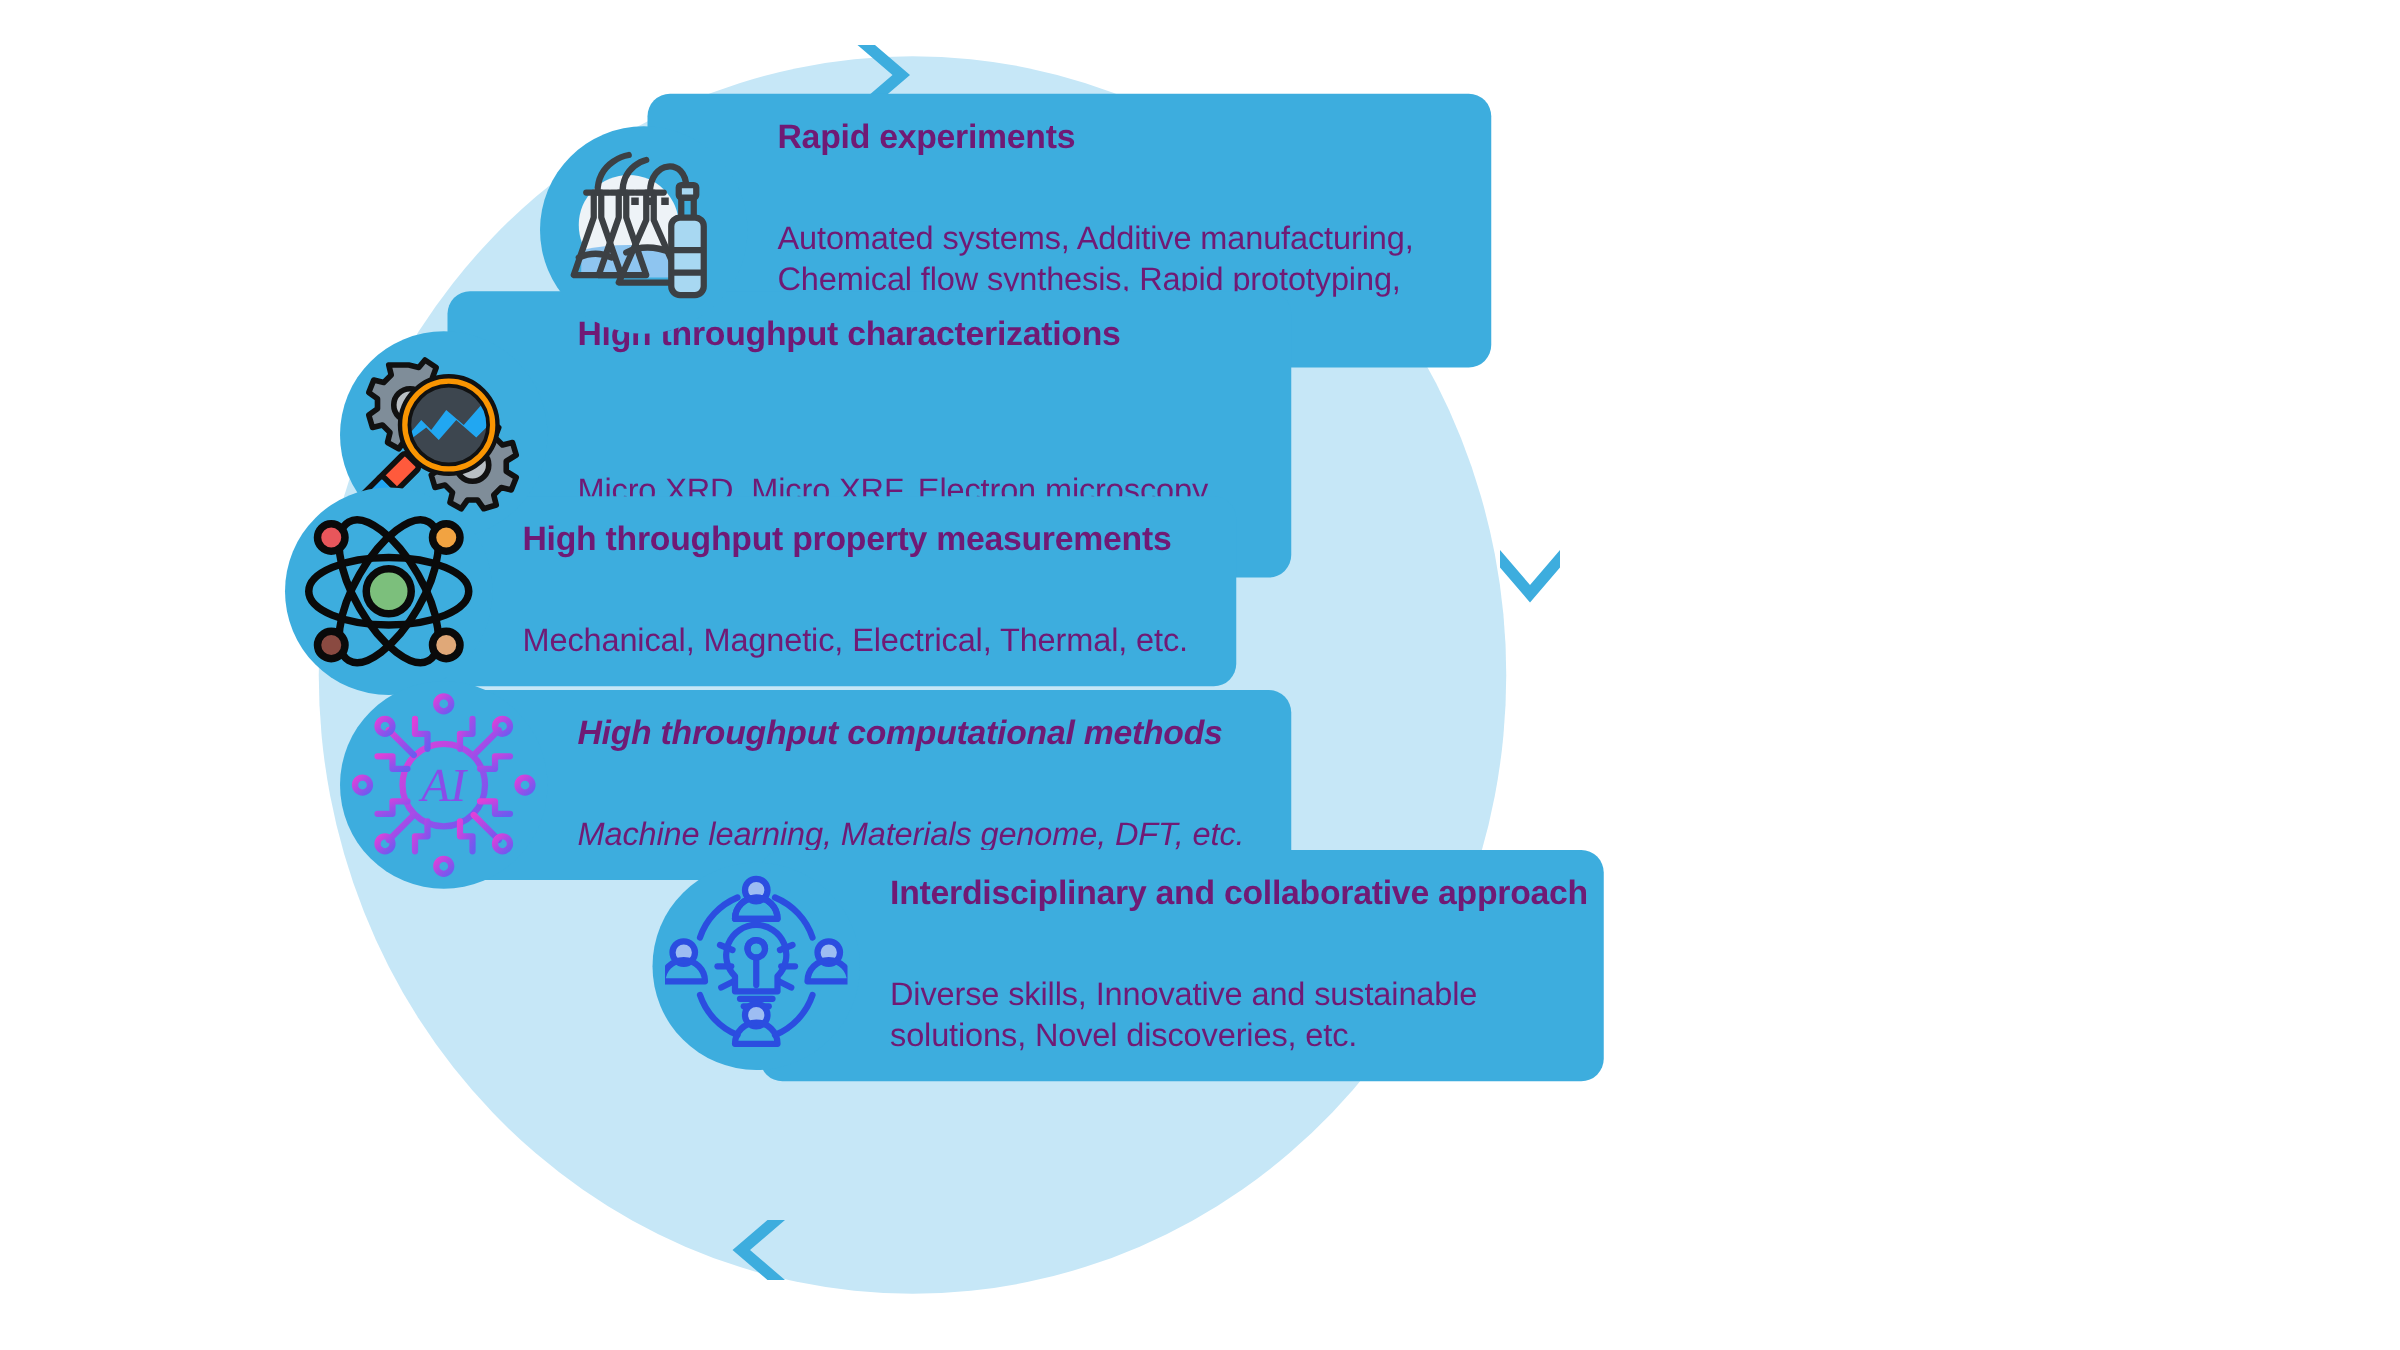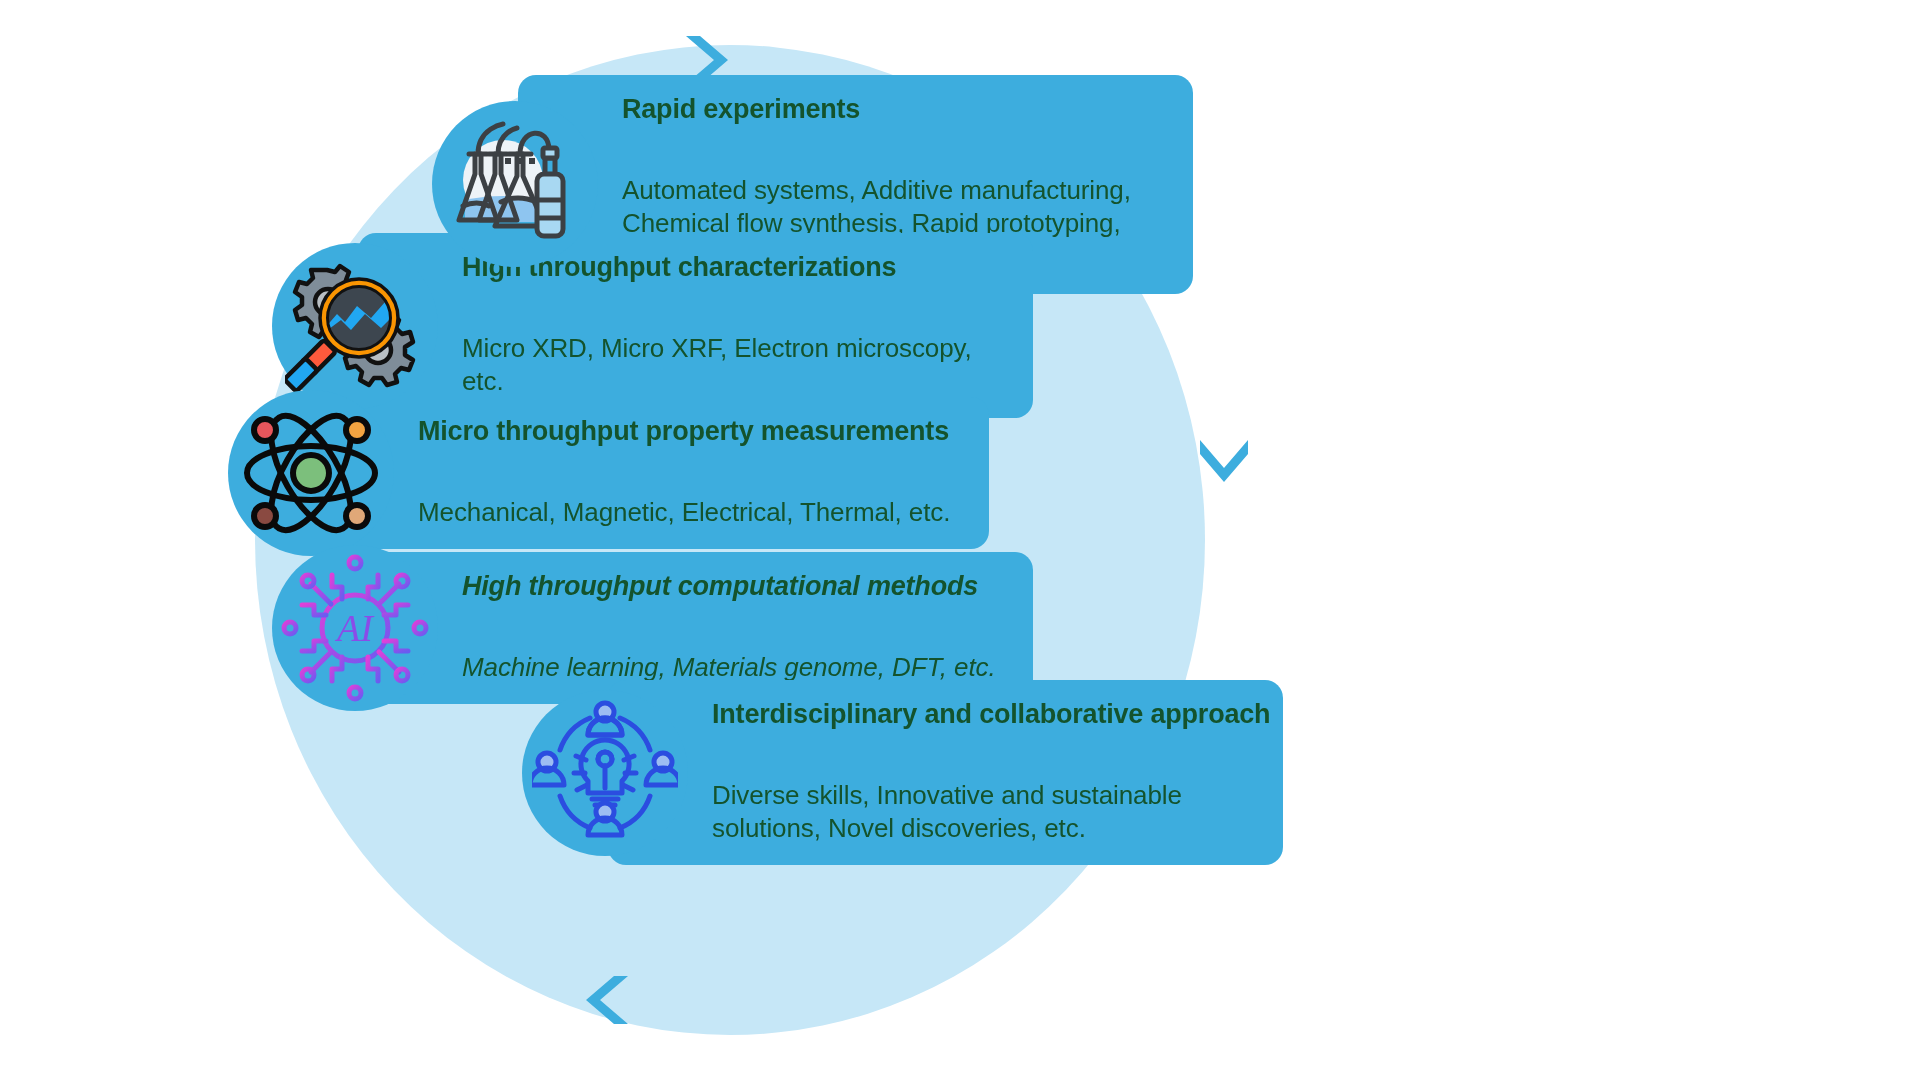--- a/index.html
+++ b/index.html
@@ -36,21 +36,21 @@
     flex:0 0 auto;
     position:relative;
     z-index:3;
   }
   .icon-disc svg{display:block;}
 
   
   .card{
     background:#3dadde;
     border-radius:18px;
-    color:#14532d;
+    color:#701a75;
     padding:18px 26px 20px 26px;
     box-sizing:border-box;
     position:relative;
     z-index:2;
     display:flex;
     flex-direction:column;
     justify-content:center;
   }
   .card .title{
     font-weight:bold;
@@ -64,21 +64,21 @@
     line-height:1.28;
     letter-spacing:-0.1px;
     white-space:pre-line;
     margin-top:48px;
   }
 
   
   #row-1{left:432px;top:75px;}
   #row-1 .card{width:675px;min-height:135px;margin-left:-80px;padding-left:104px;}
   #row-2{left:272px;top:233px;}
-  #row-2 .card{width:675px;min-height:135px;margin-left:-80px;padding-left:104px;}
+  #row-2 .card{width:675px;min-height:135px;margin-left:-80px;padding-left:104px;gap:44px;}
   #row-3{left:228px;top:390px;}
   #row-3 .card{width:675px;min-height:135px;margin-left:-80px;padding-left:104px;}
   #row-4{left:272px;top:545px;font-style:italic;}
   #row-4 .card{width:675px;min-height:135px;margin-left:-80px;padding-left:104px;}
   #row-5{left:522px;top:680px;justify-content:center;}
   #row-5 .card{width:675px;min-height:150px;margin-left:-80px;padding-left:104px;}
 </style>
 </head>
 <body>
 
@@ -213,21 +213,21 @@
           </g>
           <circle cx="71" cy="71" r="18" fill="#7cbf7c" stroke="#0a0a0a" stroke-width="6"></circle>
           <circle cx="25" cy="28" r="11" fill="#e8565b" stroke="#0a0a0a" stroke-width="6"></circle>
           <circle cx="117" cy="28" r="11" fill="#f2a341" stroke="#0a0a0a" stroke-width="6"></circle>
           <circle cx="25" cy="114" r="11" fill="#8a4a41" stroke="#0a0a0a" stroke-width="6"></circle>
           <circle cx="117" cy="114" r="11" fill="#e0a878" stroke="#0a0a0a" stroke-width="6"></circle>
         </svg>
       </span>
     </div>
     <div class="card">
-      <div class="title">Micro throughput property measurements</div>
+      <div class="title">High throughput property measurements</div>
       <div class="desc">Mechanical, Magnetic, Electrical, Thermal, etc.</div>
     </div>
   </div>
 
   <div class="row" id="row-4">
     <div class="icon-disc">
       <span>
         <svg width="150" height="150" viewBox="0 0 150 150">
           <defs>
             <linearGradient id="aig" x1="0" y1="0" x2="1" y2="1">

